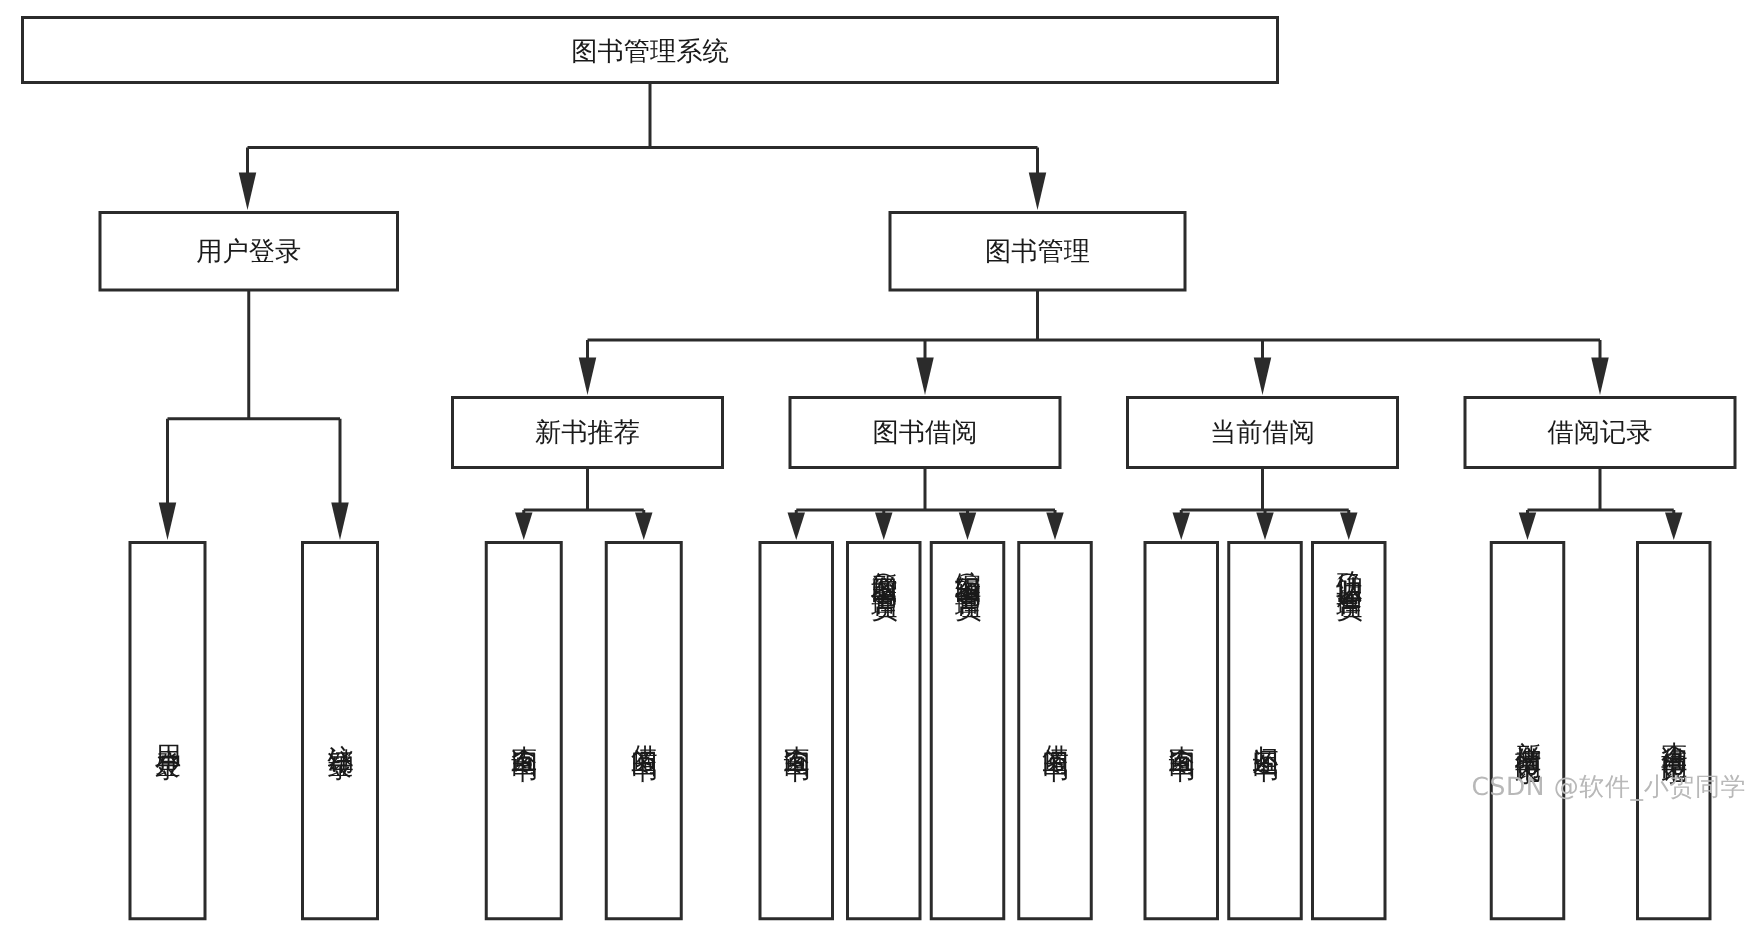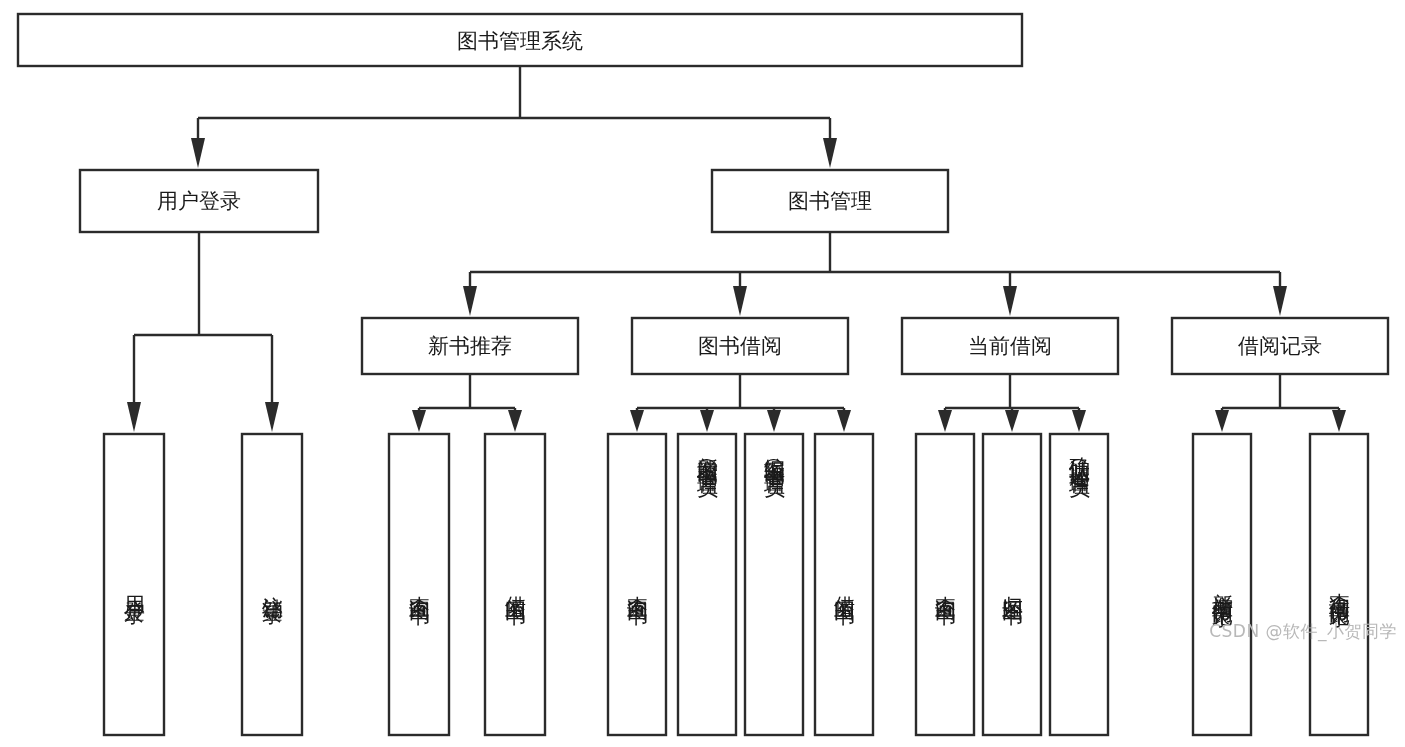--- a/index.html
+++ b/index.html
@@ -65,21 +65,21 @@
     display: flex;
     align-items: center;
     justify-content: center;
     pointer-events: none;
   }
   .watermark {
     position: absolute;
     right: 8px;
     bottom: 4px;
     font-family: "DejaVu Sans", "Liberation Sans", sans-serif;
-    font-size: 17px;
+    font-size: 20px;
     color: #b8b8b8;
     white-space: nowrap;
     letter-spacing: 0.5px;
   }
 </style>
 </head>
 <body>
 
 <div id="diagram-root">
 

